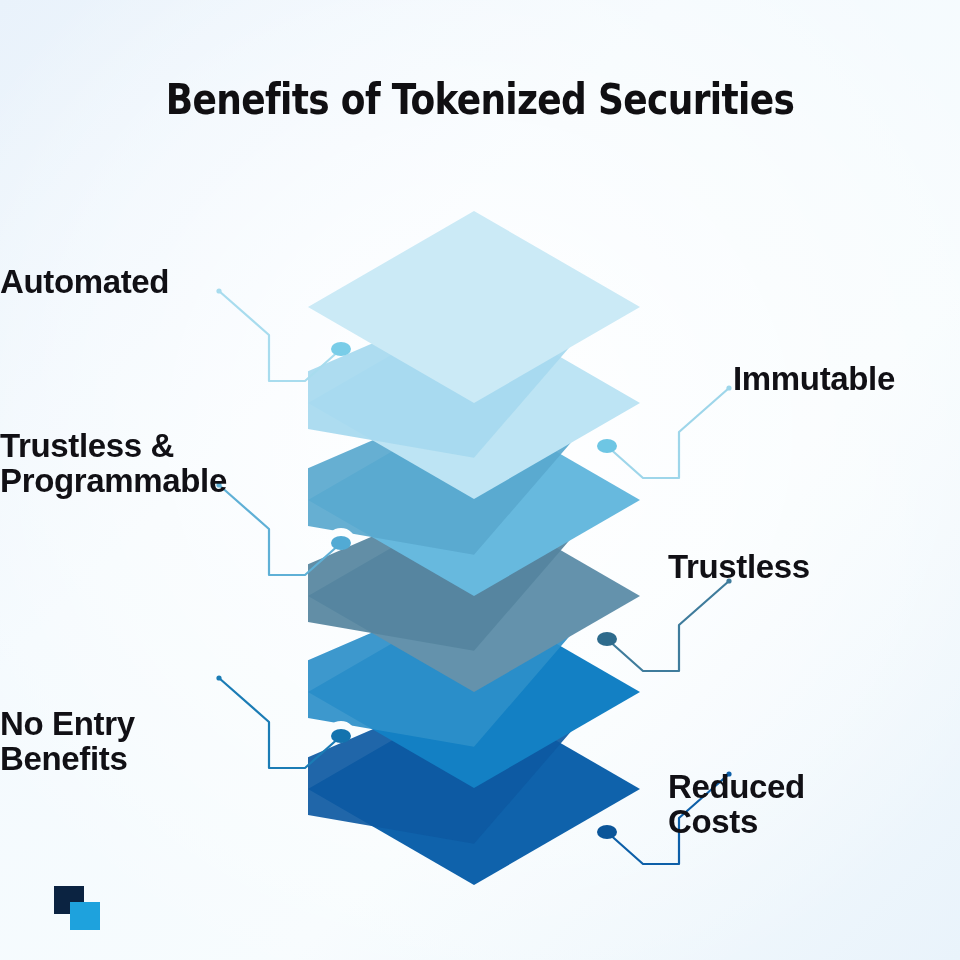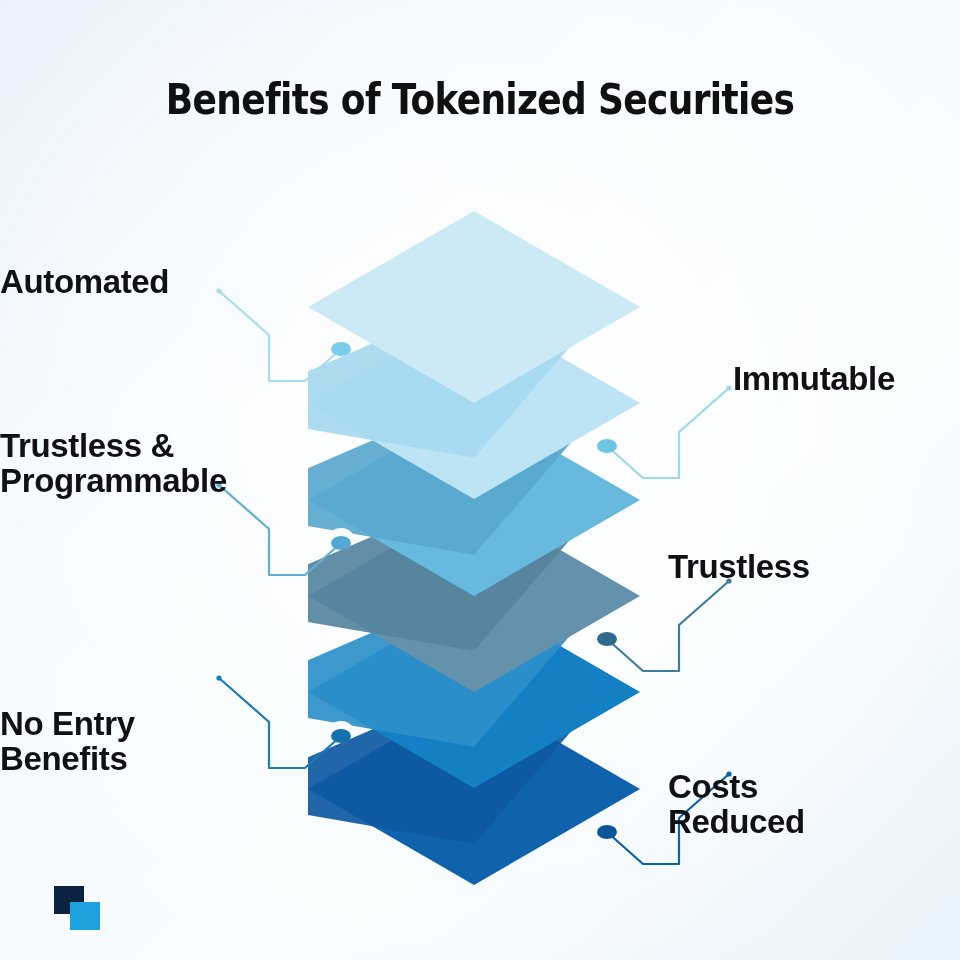--- a/index.html
+++ b/index.html
@@ -207,22 +207,22 @@
         <span class="ln">Programmable</span>
       </div>
       <div class="label right" style="top: 549px; left: 668px; width: 292px;">
         <span class="ln">Trustless</span>
       </div>
       <div class="label left" style="top: 677px; left: 0px; width: 88px; padding-right: 0px; margin-top: 29px;">
         <span class="ln">No Entry</span>
         <span class="ln">Benefits</span>
       </div>
       <div class="label right" style="top: 769px; left: 668px; width: 292px;">
+        <span class="ln">Reduced</span>
         <span class="ln">Costs</span>
-        <span class="ln">Reduced</span>
       </div>
     </div>
 
   <div class="logo">
     <div class="sq sq-dark"></div>
     <div class="sq sq-light"></div>
   </div>
 
 </div>
 

